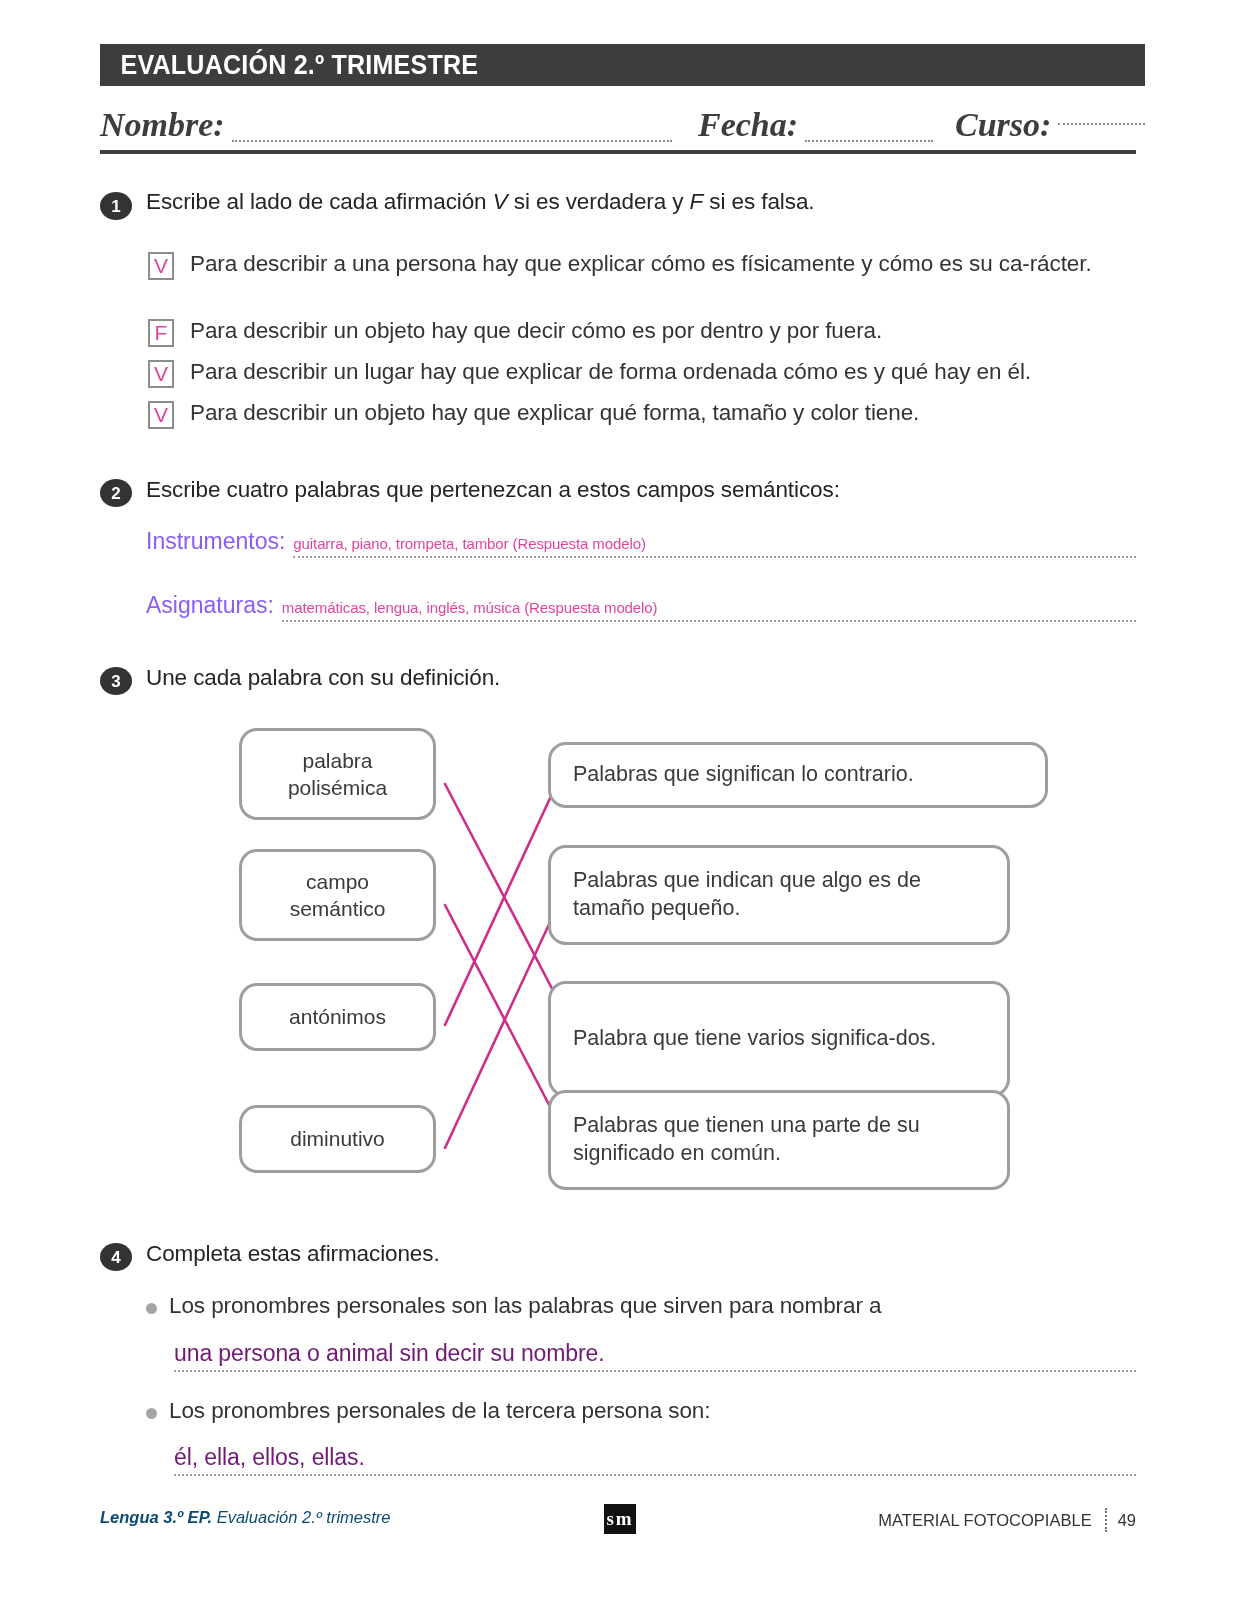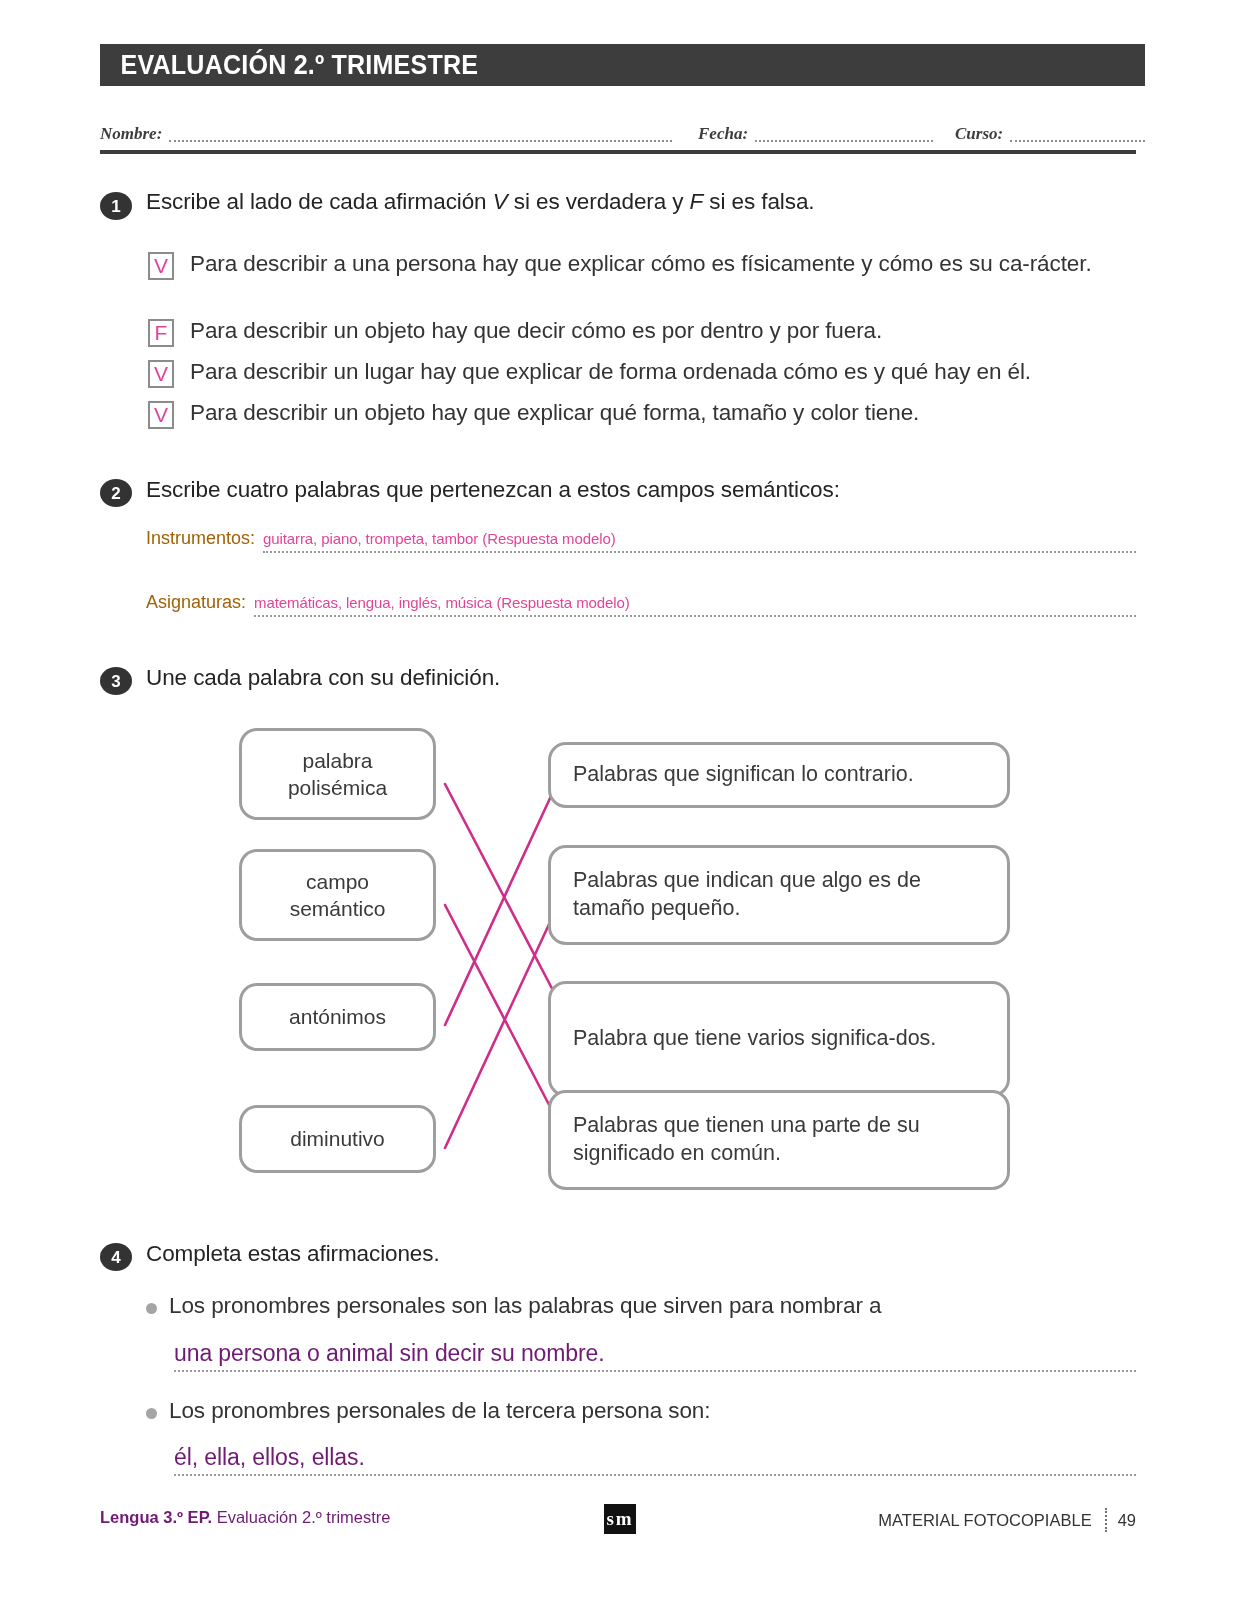--- a/index.html
+++ b/index.html
@@ -52,21 +52,21 @@
     top: 100px;
     width: 1045px;
     height: 42px;
     display: flex;
     align-items: flex-end;
   }
   .idlabel {
     font-family: "Liberation Serif", serif;
     font-style: italic;
     font-weight: bold;
-    font-size: 17px;
+    font-size: 34px;
     color: #3d3d3d;
     white-space: nowrap;
     margin-right: 7px;
     line-height: 1;
   }
   .dotline {
     flex: 1;
     height: 15px;
     border-bottom: 2px dotted #8d8d8d;
   }
@@ -135,22 +135,22 @@
   }
 
   
   .fill-row {
     position: absolute;
     display: flex;
     align-items: baseline;
     width: 1036px;
   }
   .fill-label {
-    font-size: 18px;
-    color: #a16207;
+    font-size: 23px;
+    color: #8b5cf6;
     white-space: nowrap;
     margin-right: 8px;
   }
   .fill-answer-wrap {
     flex: 1;
     position: relative;
     border-bottom: 2.5px dotted #9a9a9a;
     padding-bottom: 3px;
   }
   .fill-answer {
@@ -232,22 +232,23 @@
     left: 100px;
     top: 1500px;
     width: 1036px;
     height: 40px;
   }
   .footer-left {
     position: absolute;
     left: 0;
     top: 8px;
     font-size: 16.5px;
-    color: #701a75;
-    white-space: nowrap;
+    color: #0c4a6e;
+    white-space: nowrap;
+    font-style: italic;
   }
   .footer-left b { font-weight: bold; }
   .sm-logo {
     position: absolute;
     left: 504px;
     top: 4px;
     width: 32px;
     height: 30px;
     background: #111111;
     color: #ffffff;
@@ -360,21 +361,21 @@
     <span style="white-space:pre-line;">campo
 semántico</span>
   </div>
   <div class="mbox mbox-left" style="left:239px; top:983px; width:197px; height:68px;">
     <span style="white-space:pre-line;">antónimos</span>
   </div>
   <div class="mbox mbox-left" style="left:239px; top:1105px; width:197px; height:68px;">
     <span style="white-space:pre-line;">diminutivo</span>
   </div>
 
-  <div class="mbox mbox-right" style="left:548px; top:742px; width:462px; height:66px;">
+  <div class="mbox mbox-right" style="left:548px; top:742px; width:500px; height:66px;">
     <span>Palabras que significan lo contrario.</span>
   </div>
   <div class="mbox mbox-right" style="left:548px; top:845px; width:462px; height:100px;">
     <span>Palabras que indican que algo es de tamaño pequeño.</span>
   </div>
   <div class="mbox mbox-right" style="left:548px; top:981px; width:462px; height:116px;">
     <span>Palabra que tiene varios significa-dos.</span>
   </div>
   <div class="mbox mbox-right" style="left:548px; top:1090px; width:462px; height:100px;">
     <span>Palabras que tienen una parte de su significado en común.</span>

